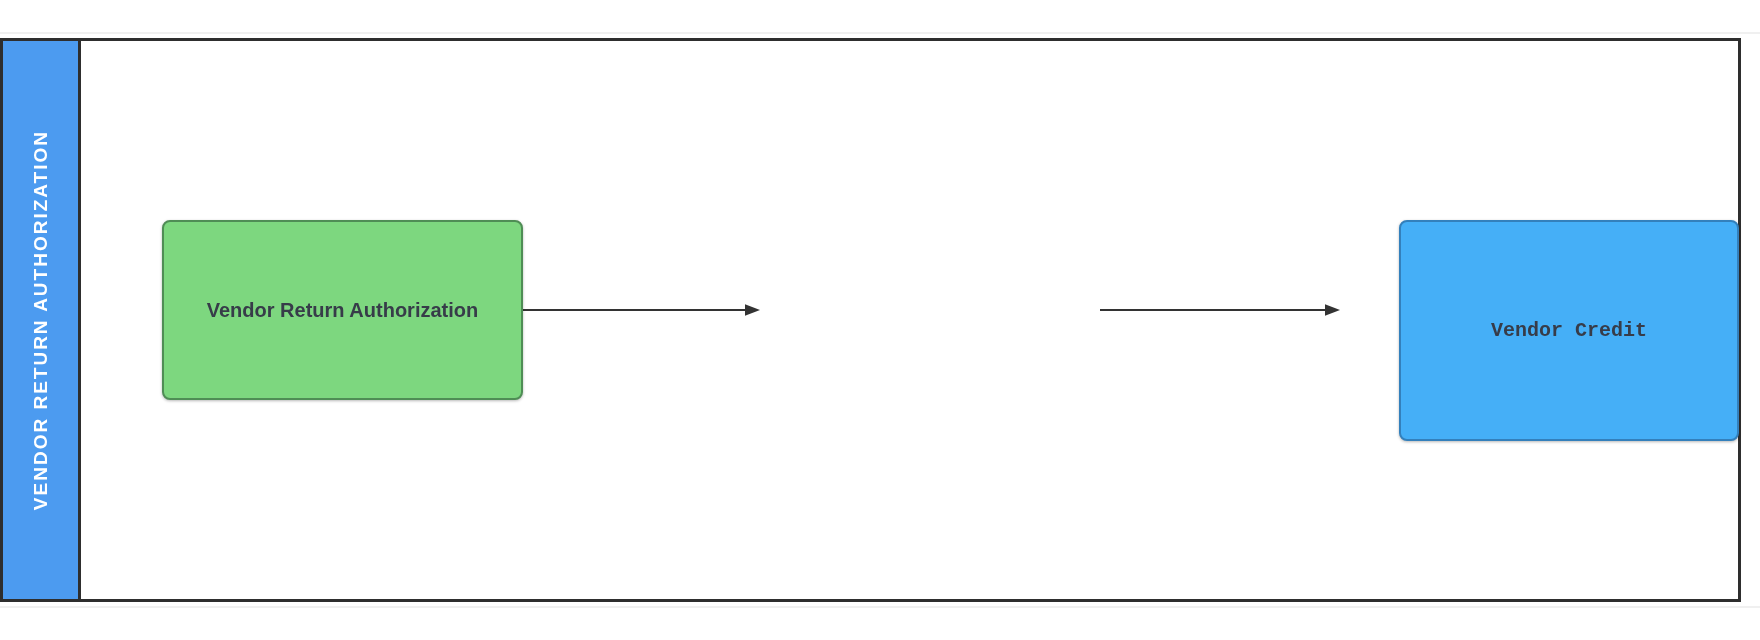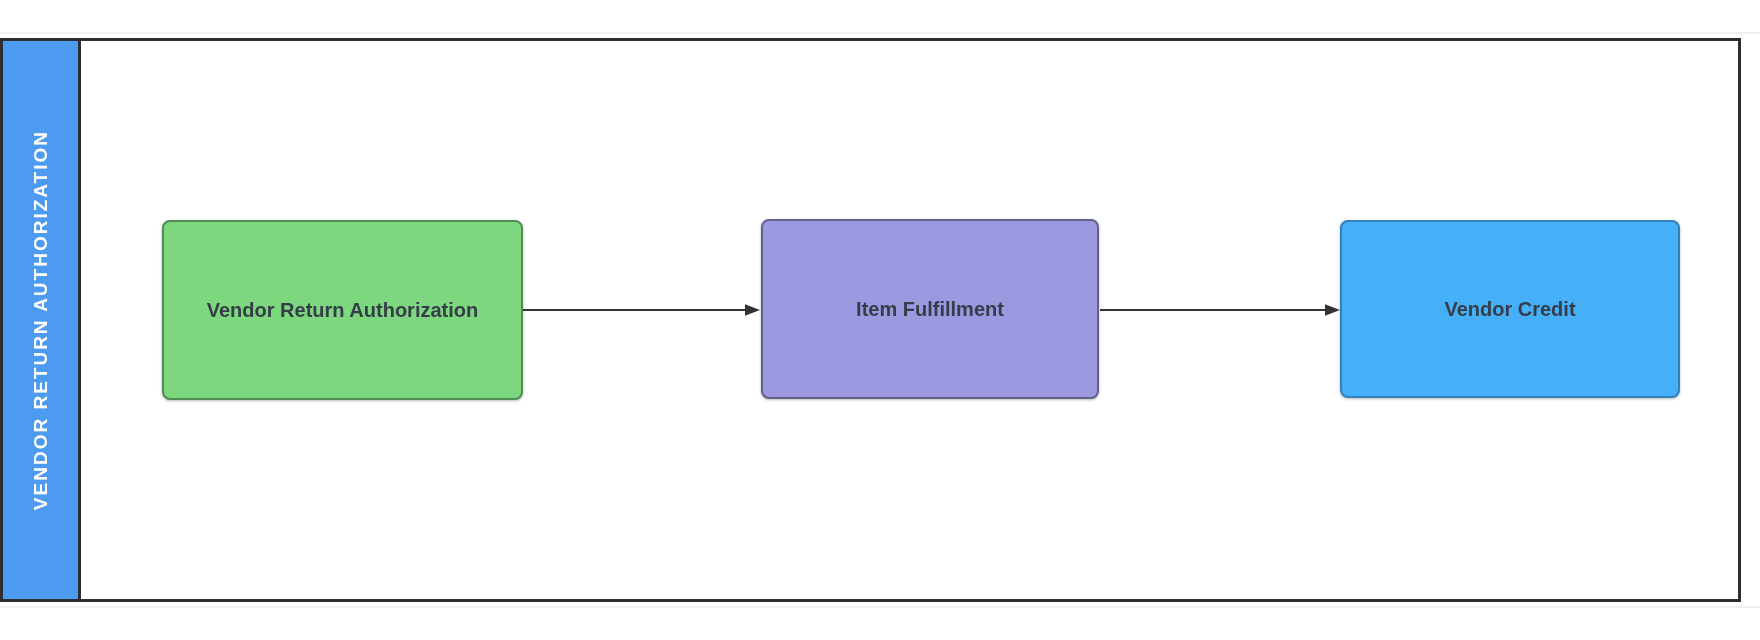--- a/index.html
+++ b/index.html
@@ -70,21 +70,21 @@
     align-items: center;
     justify-content: center;
     text-align: center;
     font-size: 20px;
     font-weight: bold;
     color: #373c49;
     box-shadow: 0 1px 3px rgba(0,0,0,0.28);
   }
   .node-1 { left: 162px; top: 220px; width: 361px; height: 180px; }
   .node-2 { left: 761px; top: 219px; width: 338px; height: 180px; }
-  .node-3 { left: 1340px; top: 220px; width: 340px; height: 178px; }
+  .node-3 { left: 1399px; top: 220px; width: 340px; height: 221px; font-family: Liberation Mono, monospace; }
 
   .connector-layer {
     position: absolute;
     left: 0;
     top: 0;
     width: 1760px;
     height: 640px;
   }
 </style>
 </head>
@@ -109,21 +109,18 @@
     <g>
       <line x1="1100" y1="310" x2="1326" y2="310" stroke-width="2" style="stroke: rgb(51, 51, 51);"></line>
       <polygon points="1340,310 1325,304.2 1325,315.8" style="fill: rgb(51, 51, 51);"></polygon>
     </g>
   </svg>
 
   <div class="node node-1" style="background-color: rgb(125, 215, 127); border-color: rgb(79, 141, 85); color: rgb(55, 60, 73);">
     <span>Vendor Return Authorization</span>
   </div>
 
-  <div class="node node-2" style="background-color: rgb(156, 153, 224); border-color: rgb(98, 98, 140); color: rgb(55, 60, 73);">
-    <span>Item Fulfillment</span>
-  </div>
 
   <div class="node node-3" style="background-color: rgb(69, 175, 247); border-color: rgb(51, 128, 188); color: rgb(55, 60, 73);">
     <span>Vendor Credit</span>
   </div>
 
 </div>
 
 </body></html>

